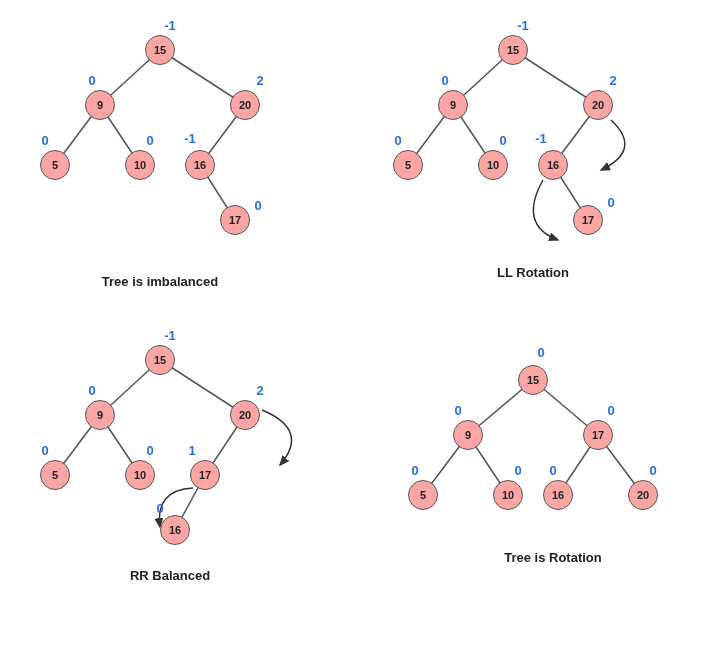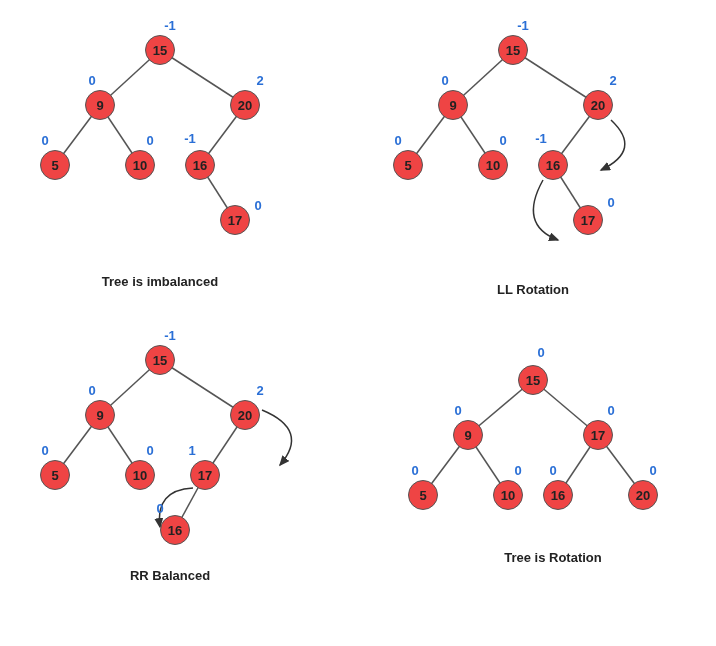--- a/index.html
+++ b/index.html
@@ -23,27 +23,27 @@
   svg {
     position: absolute;
     top: 0;
     left: 0;
   }
   .node {
     position: absolute;
     width: 30px;
     height: 30px;
     border-radius: 50%;
-    background: #ef4444;
+    background: #fca5a5;
     border: 1.5px solid #555;
     display: flex;
     align-items: center;
     justify-content: center;
     font-weight: bold;
-    font-size: 13px;
+    font-size: 11px;
     color: #222;
     box-sizing: border-box;
     transform: translate(-50%, -50%);
   }
   .bf {
     position: absolute;
     color: #2a6fd6;
     font-weight: bold;
     font-size: 13px;
     transform: translate(-50%, -50%);
@@ -112,21 +112,21 @@
     <div class="bf" style="left:250px;top:70px;">2</div>
     <div class="node" style="left:235px;top:95px;">20</div>
     <div class="bf" style="left:35px;top:130px;">0</div>
     <div class="node" style="left:45px;top:155px;">5</div>
     <div class="bf" style="left:140px;top:130px;">0</div>
     <div class="node" style="left:130px;top:155px;">10</div>
     <div class="bf" style="left:178px;top:128px;">-1</div>
     <div class="node" style="left:190px;top:155px;">16</div>
     <div class="bf" style="left:248px;top:192px;">0</div>
     <div class="node" style="left:225px;top:210px;">17</div>
-    <div class="caption" style="left:170px;top:272px;">LL Rotation</div>
+    <div class="caption" style="left:170px;top:255px;">LL Rotation</div>
   </div>
 
   <div class="panel">
     <svg width="350" height="300">
       <defs>
         <marker id="ah3" markerWidth="8" markerHeight="8" refX="6" refY="3" orient="auto">
           <path d="M0,0 L7,3 L0,6 Z" fill="#333"></path>
         </marker>
       </defs>
       <line x1="150" y1="40" x2="90" y2="95" stroke="#555" stroke-width="1.5"></line>

